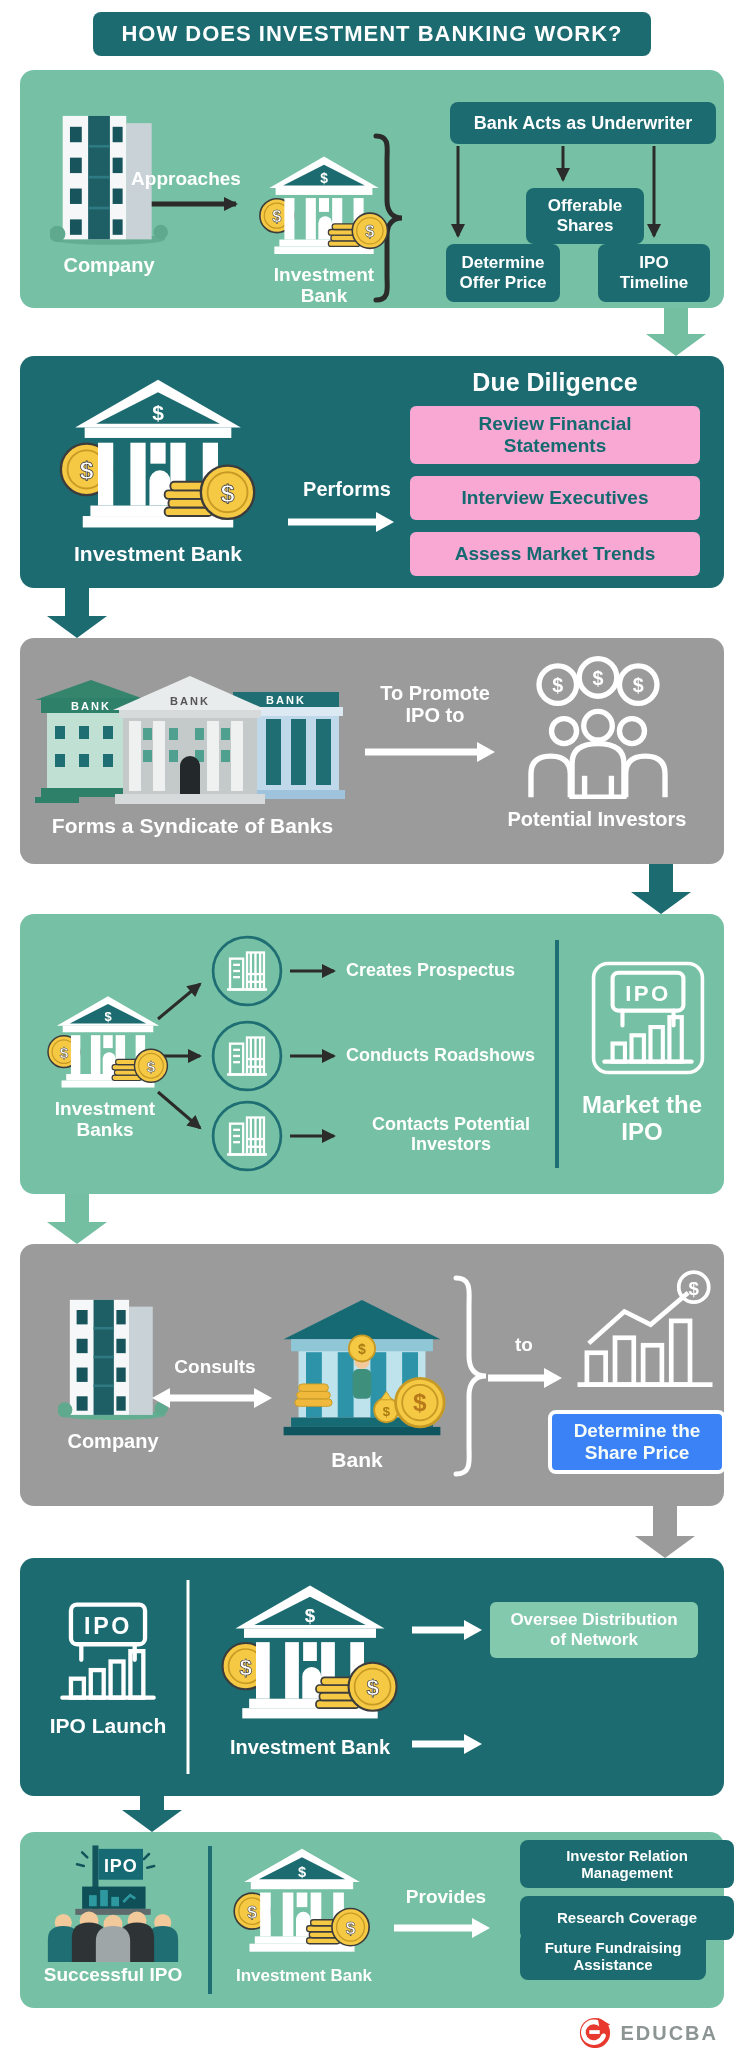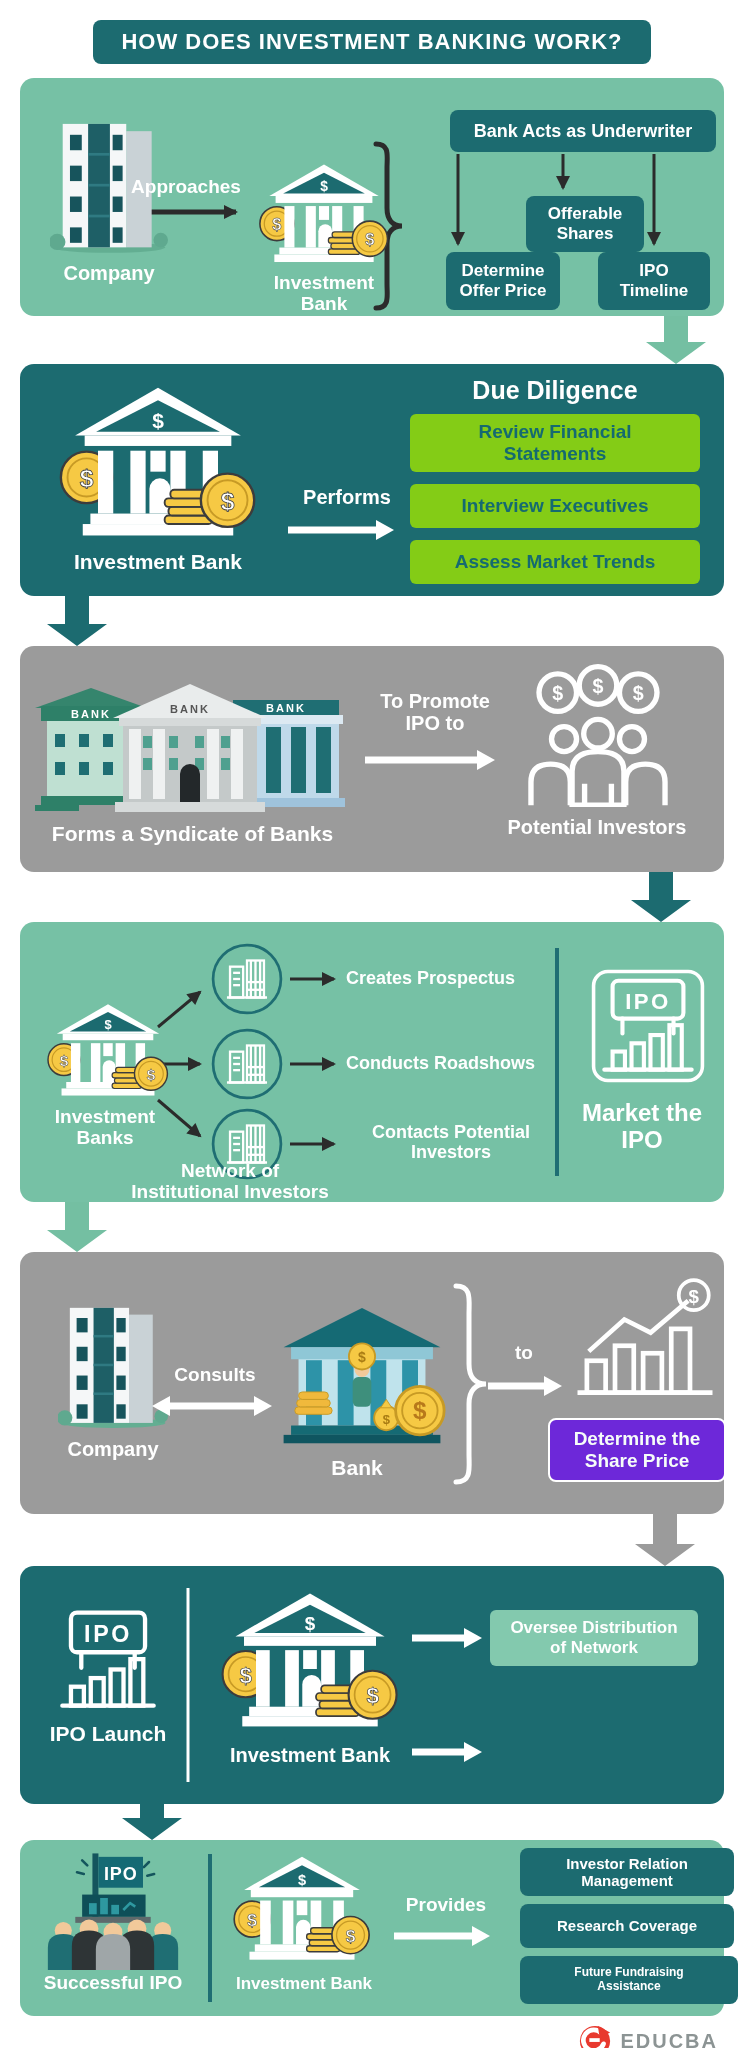--- a/index.html
+++ b/index.html
@@ -1,43 +1,43 @@
 <!DOCTYPE html>
 <html><head>
 <meta charset="utf-8">
 <style>
   * { box-sizing: border-box; margin: 0; padding: 0; }
   html,body { background:#fff; }
   body {
     width:744px; height:2048px; position:relative; margin:0 auto;
     font-family:"Liberation Sans", sans-serif; overflow:hidden;
   }
-  .title-wrap { text-align:center; margin-top:20px; }
+  .title-wrap { text-align:center; margin-top:12px; }
   .title-bar {
     display:inline-block; background:#1C6B70; color:#fff; font-weight:700;
     font-size:22px; letter-spacing:1px; padding:9px 28px; border-radius:8px;
   }
   .panel { position:relative; margin:0 20px; border-radius:14px; width:704px; }
   .p-green { background:#76C1A5; }
   .p-teal  { background:#1C6B70; }
   .p-gray  { background:#9B9B9B; }
   .abs { position:absolute; }
   .lbl {
     position:absolute; color:#fff; font-weight:700; text-align:center;
     white-space:pre-line; line-height:1.12;
   }
   .bx {
     position:absolute; display:flex; align-items:center; justify-content:center;
     text-align:center; font-weight:700; white-space:pre-line; line-height:1.15;
     border-radius:8px;
   }
   .bx-dark   { background:#1C6B70; color:#fff;margin-left:22px; }
-  .bx-white  { background:#84cc16; color:#156A70; border-radius:6px; }
+  .bx-white  { background:#f9a8d4; color:#156A70; border-radius:6px; }
   .bx-lgreen { background:#83C9AE; color:#fff; border-radius:6px; }
-  .bx-outline{ background:#6d28d9; color:#F6FDF9; border:2px solid #ffffff; }
+  .bx-outline{ background:#3b82f6; color:#F6FDF9; border:4px solid #ffffff; }
   .connector { position:relative; width:744px; }
   .connector svg { position:absolute; top:0; }
   .overlay { position:absolute; left:0; top:0; }
   .footer { display:flex; justify-content:flex-end; align-items:center; gap:8px; padding:8px 26px 0 0; }
   .brand-text { color:#8C9494; font-weight:700; font-size:20px; letter-spacing:2px; }
   .defs-hidden { position:absolute; width:0; height:0; overflow:hidden; }
 </style>
 </head>
 <body>
 
@@ -357,22 +357,20 @@
   <svg class="abs" style="left:190px;top:105px" width="74" height="74" viewBox="0 0 96 96">
       <use href="#sym-inst"></use>
     </svg>
   <svg class="abs" style="left:190px;top:185px" width="74" height="74" viewBox="0 0 96 96">
       <use href="#sym-inst"></use>
     </svg>
   <div class="lbl" style="left:326px;top:46px;width:210px;font-size:18px;text-align:left">Creates Prospectus</div>
   <div class="lbl" style="left:326px;top:131px;width:210px;font-size:18px;text-align:left">Conducts Roadshows</div>
   <div class="lbl" style="left:326px;top:200px;width:210px;font-size:18px;text-align:center">Contacts Potential
 Investors</div>
-  <div class="lbl" style="left:60px;top:238px;width:300px;font-size:19px">Network of
-Institutional Investors</div>
   <svg class="abs" style="left:570px;top:46px" width="116" height="116" viewBox="0 0 130 130">
     <rect x="4" y="4" width="122" height="122" rx="16" fill="none" stroke="#fff" stroke-width="4"></rect>
     <use href="#sym-ipo" x="5" y="5" width="120" height="120"></use>
   </svg>
   <div class="lbl" style="left:540px;top:178px;width:164px;font-size:24px">Market the IPO</div>
 </section>
 
 <div class="connector" style="height:50px">
   <svg style="left:47px" width="60" height="50">
       <polygon points="18,0 42,0 42,28 60,28 30,50 0,28 18,28" fill="#74BFA2"></polygon>
@@ -458,21 +456,21 @@
     </svg>
   <div class="lbl" style="left:196px;top:134px;width:176px;font-size:17px">Investment Bank</div>
   <div class="lbl" style="left:378px;top:54px;width:96px;font-size:19px">Provides</div>
   <svg class="abs" style="left:374px;top:86px" width="96" height="20">
     <rect x="0" y="6.5" width="78" height="7" fill="#fff"></rect>
       <polygon points="78,0 96,10 78,20" fill="#fff"></polygon>
   </svg>
   <div class="bx bx-dark" style="left:478px;top:8px;width:214px;height:48px;font-size:15px">Investor Relation
 Management</div>
   <div class="bx bx-dark" style="left:478px;top:64px;width:214px;height:44px;font-size:15px">Research Coverage</div>
-  <div class="bx bx-dark" style="left:478px;top:116px;width:218px;height:48px;font-size:12px">Future Fundraising
+  <div class="bx bx-dark" style="left:478px;top:100px;width:186px;height:48px;font-size:15px">Future Fundraising
 Assistance</div>
 </section>
 
 <div class="footer">
   <svg width="34" height="34" viewBox="0 0 36 36">
     <circle cx="18" cy="18" r="16" fill="#E8392E"></circle>
     <path d="M25,10 A11,11 0 1 0 27,21" stroke="#fff" stroke-width="5" fill="none" stroke-linecap="round"></path>
     <polygon points="21,2 34,9 23,15" fill="#E8392E"></polygon>
     <line x1="12" y1="17" x2="23" y2="17" stroke="#fff" stroke-width="4"></line>
   </svg>

